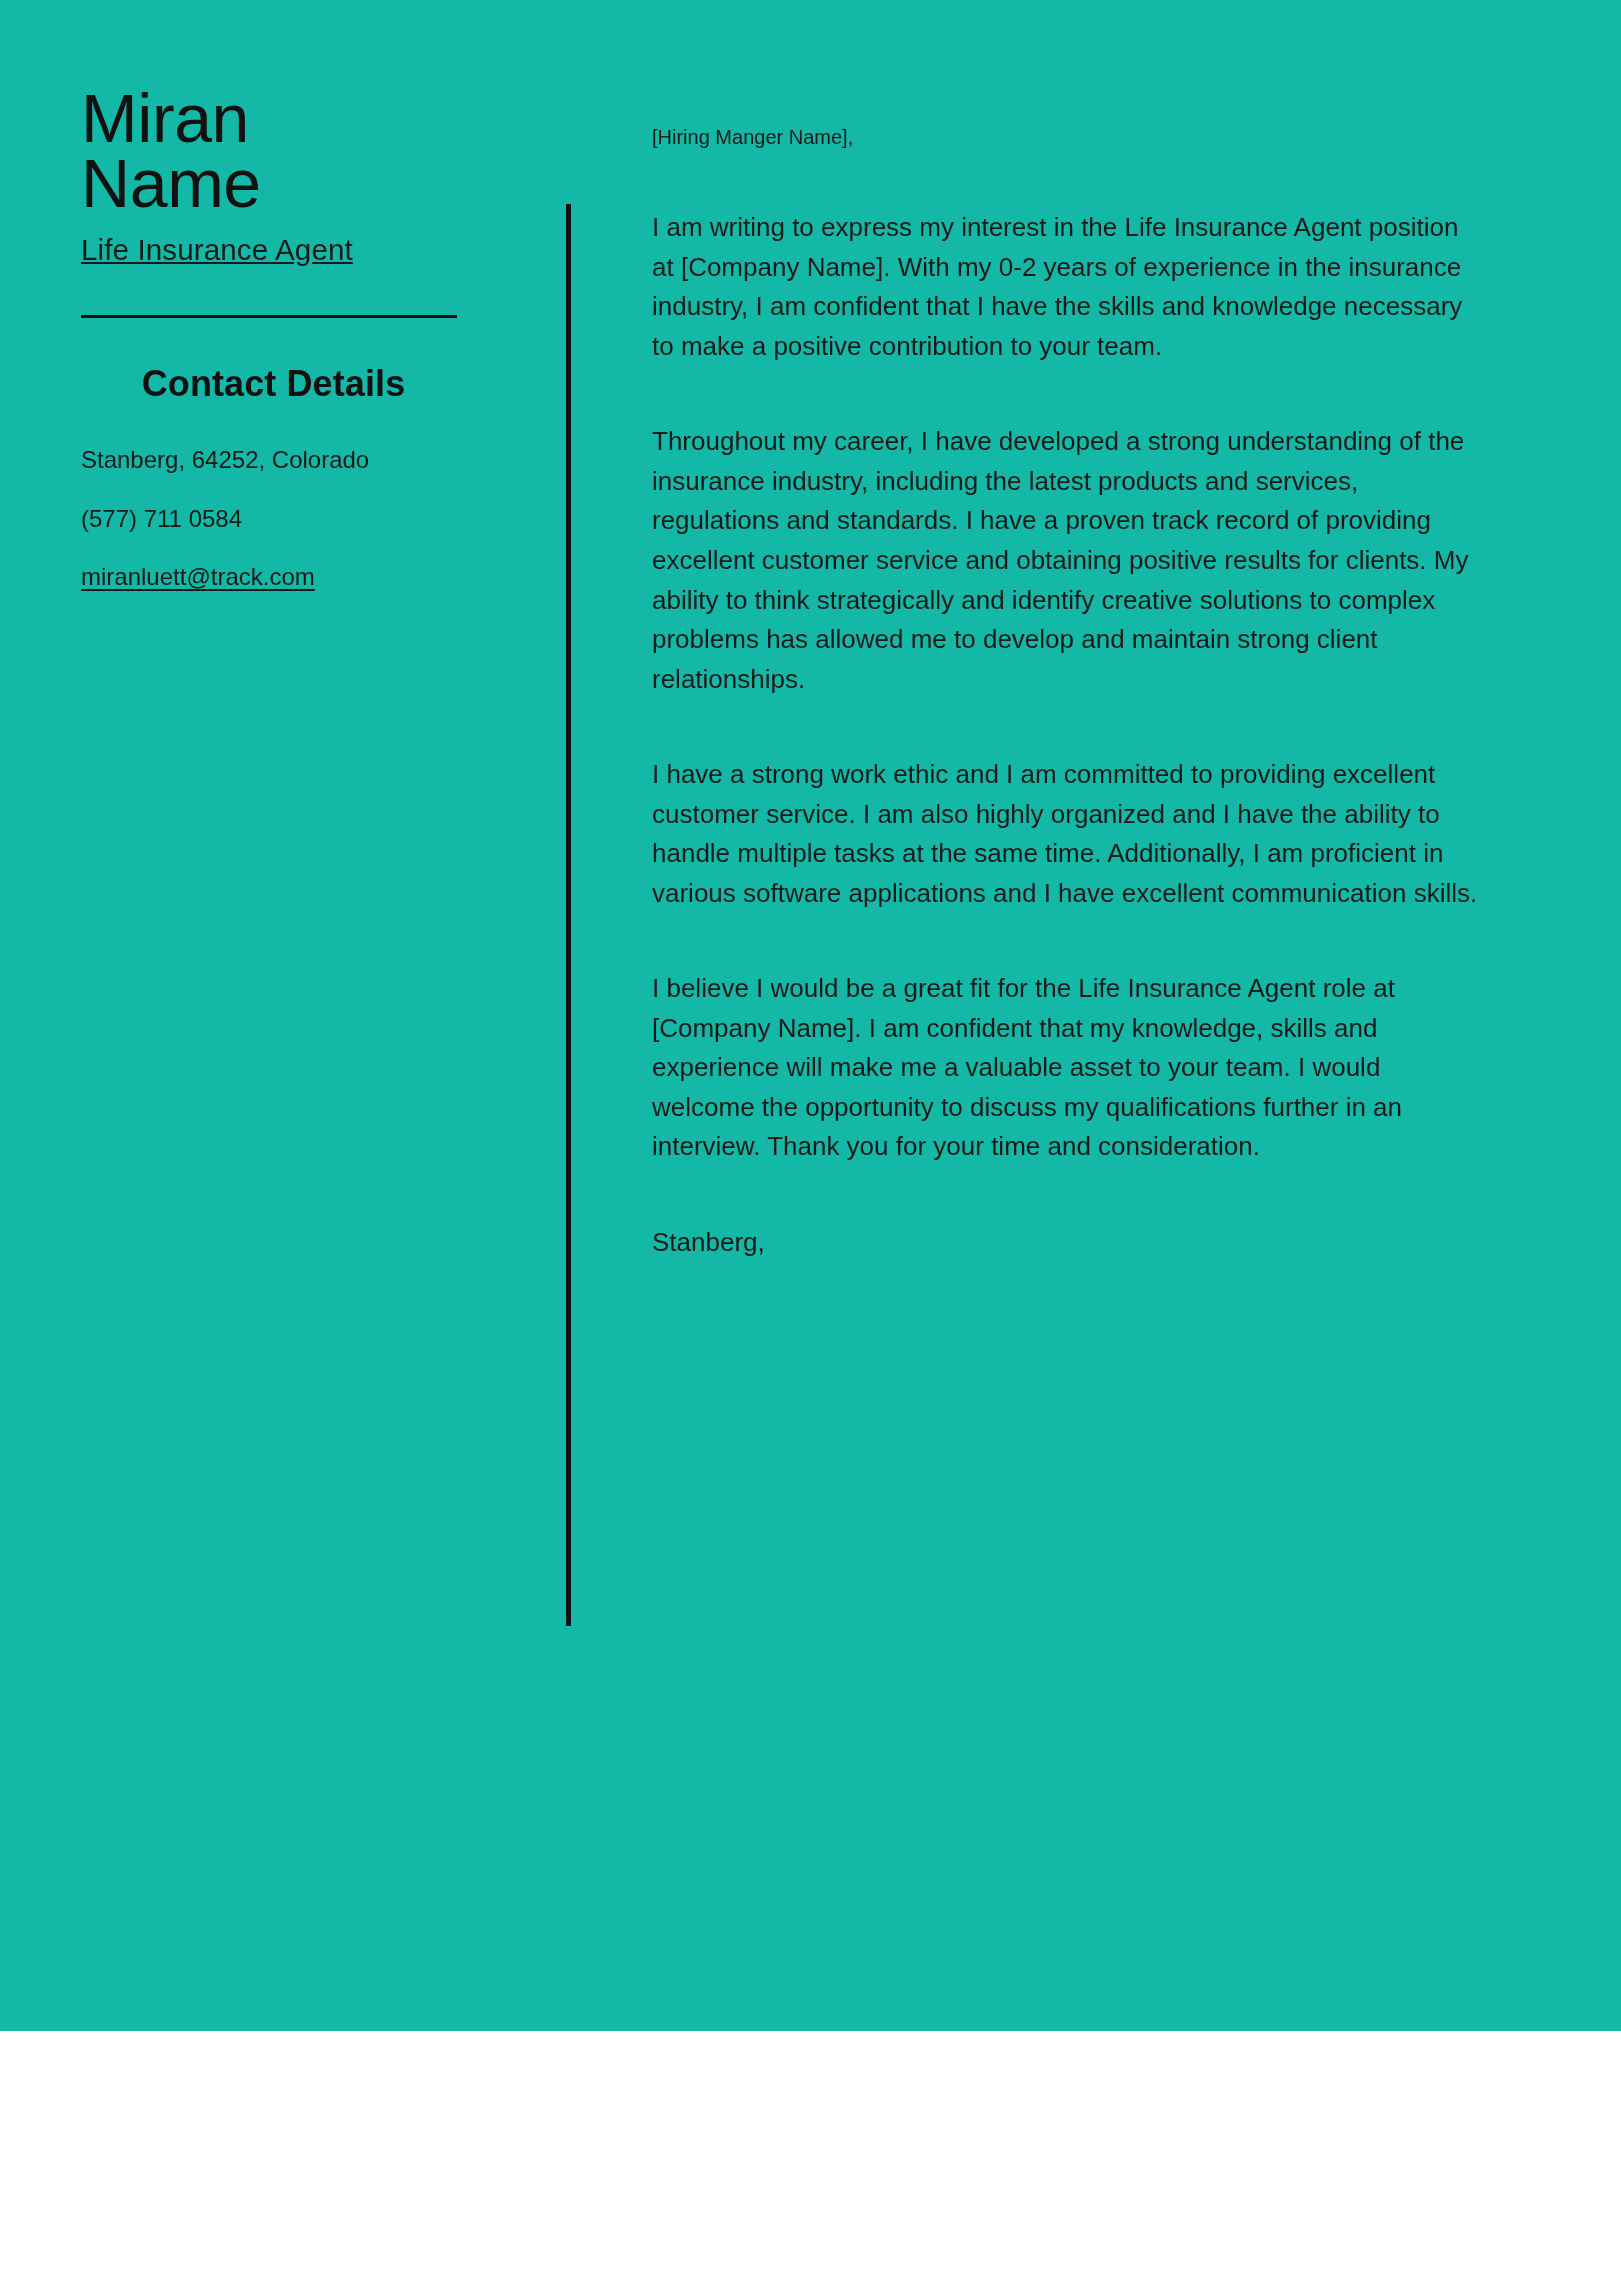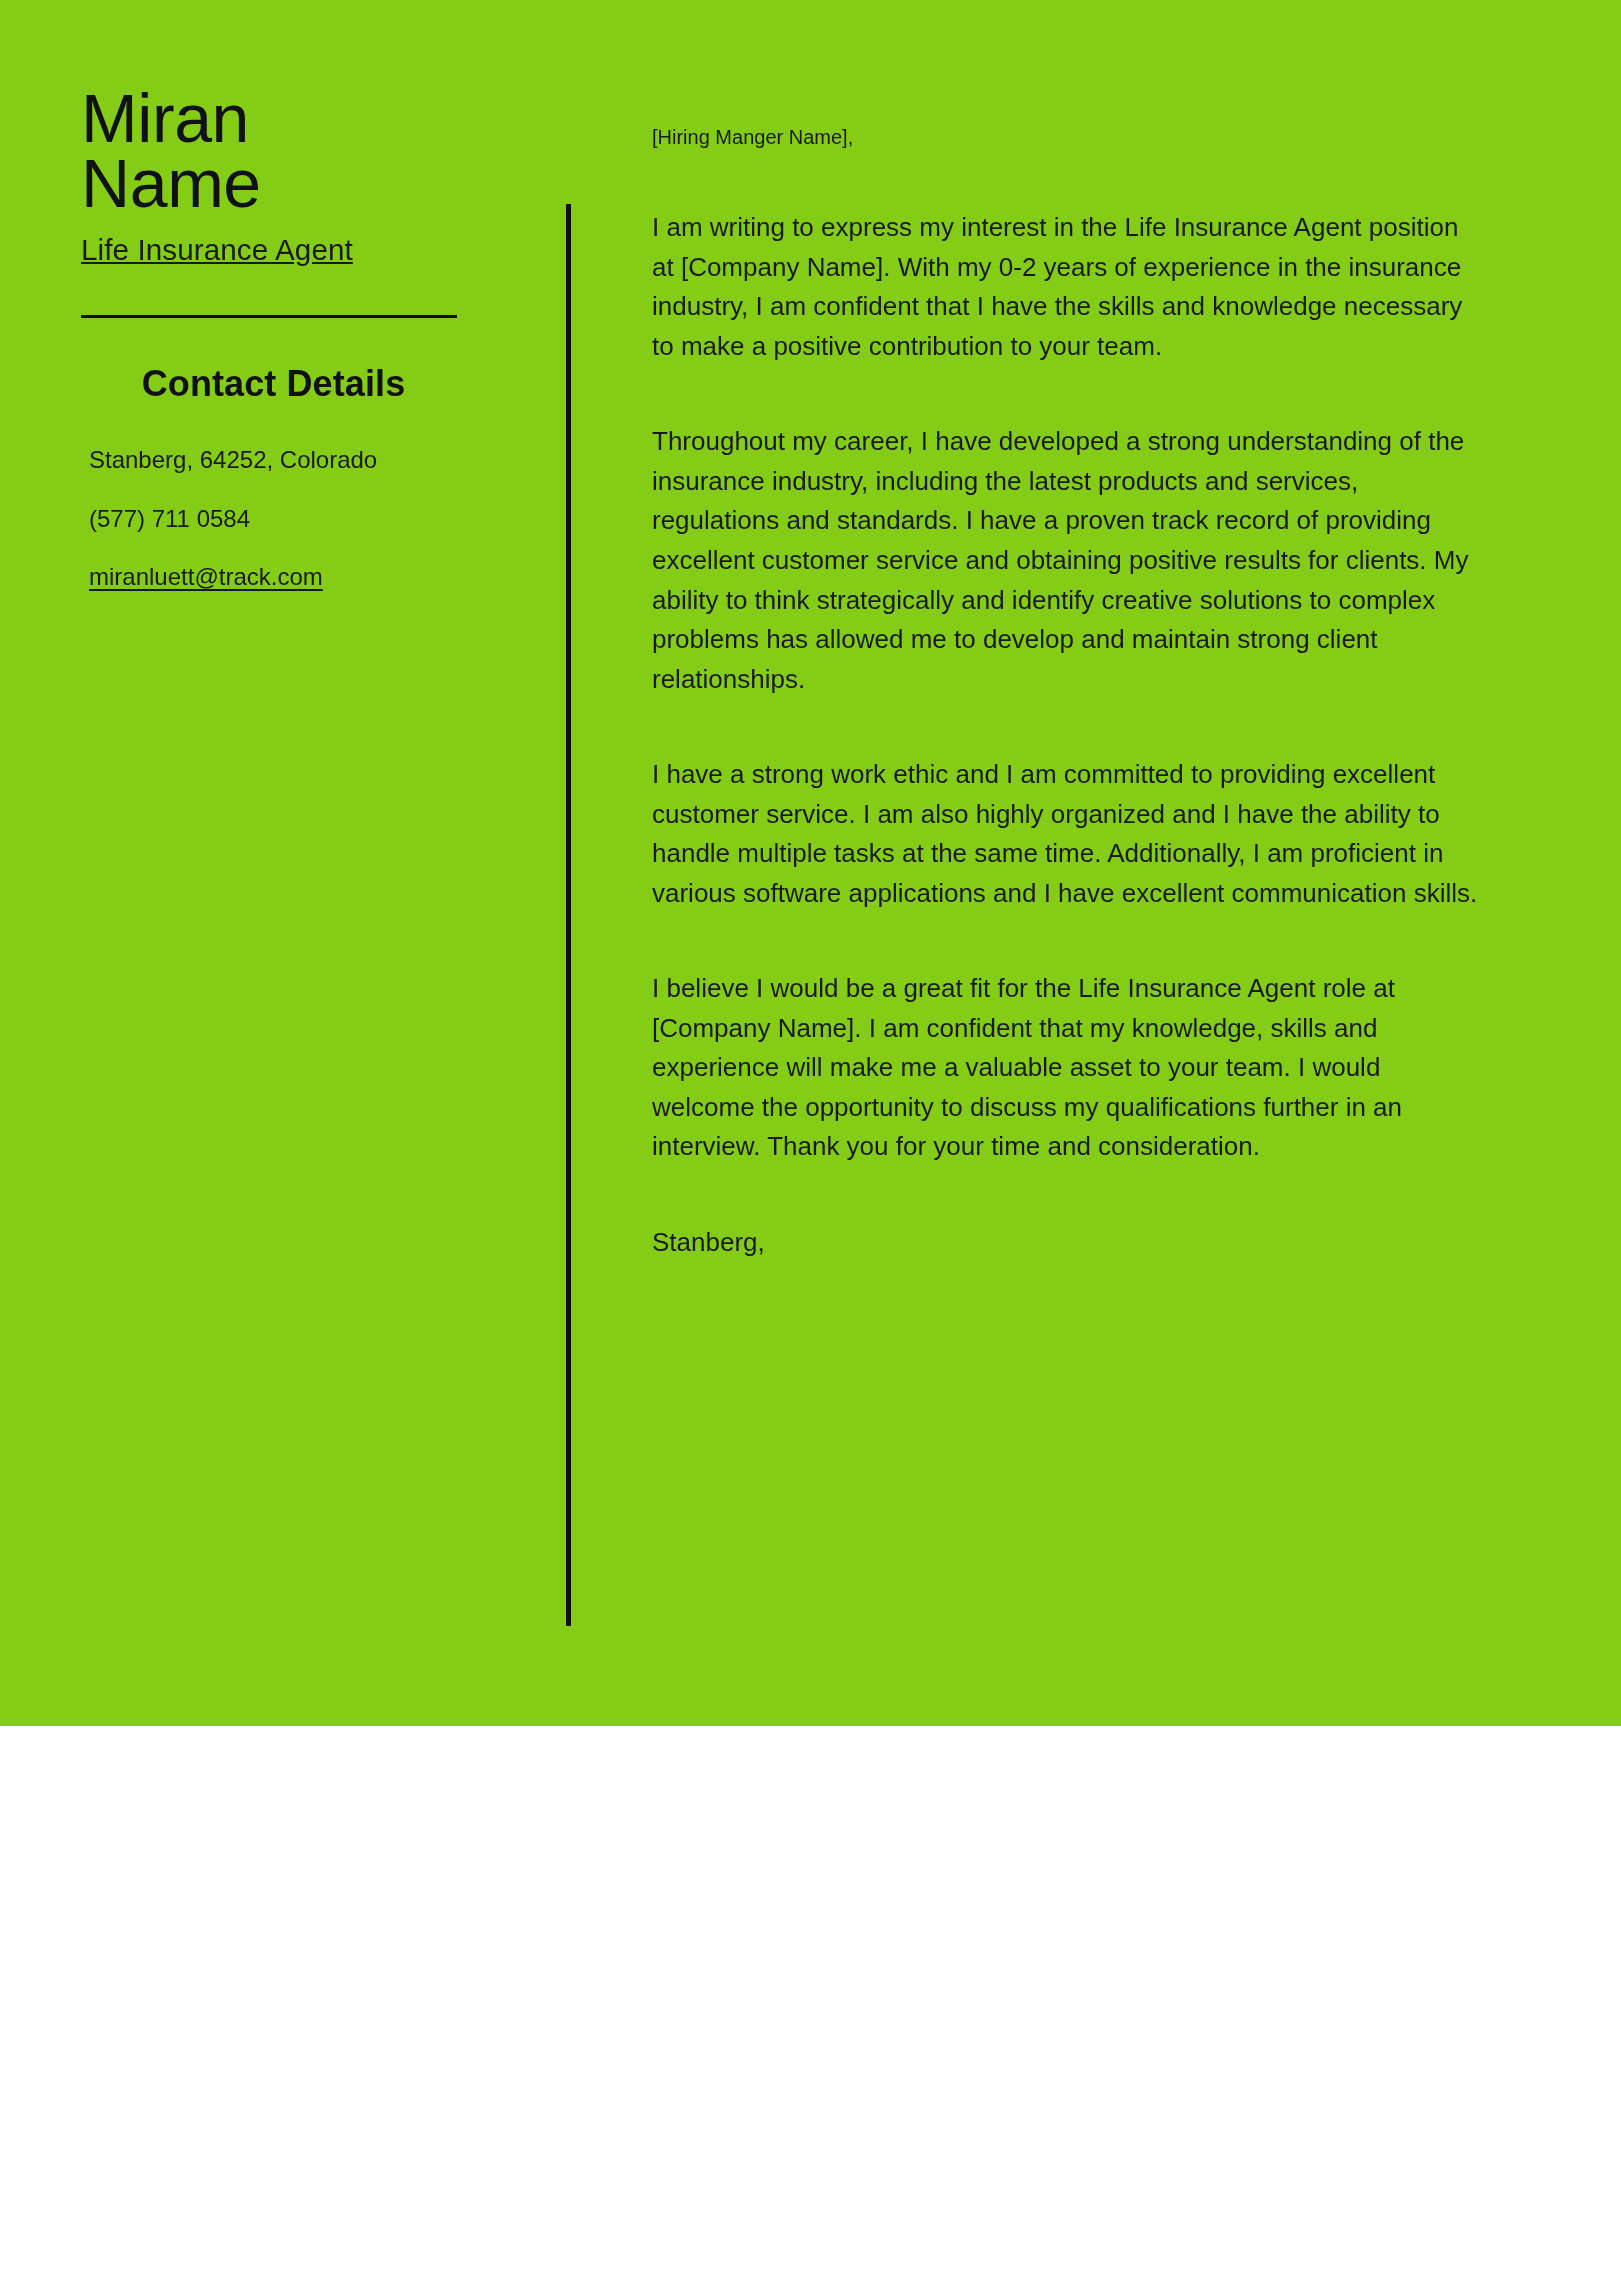--- a/index.html
+++ b/index.html
@@ -11,22 +11,22 @@
     width: 1621px;
     height: 2293px;
     font-family: "Liberation Sans", sans-serif;
     color: #1a1a1a;
     -webkit-font-smoothing: antialiased;
   }
 
   .page {
     position: relative;
     width: 1621px;
-    height: 1726px;
-    background: #84cc16;
+    height: 2031px;
+    background: #14b8a6;
     box-sizing: border-box;
   }
 
   
   .sidebar {
     position: absolute;
     left: 81px;
     top: 86px;
     width: 385px;
   }
@@ -64,21 +64,21 @@
     font-size: 36px;
     font-weight: 700;
     color: #111111;
     letter-spacing: 0.1px;
     margin-bottom: 39px;
     text-align: center;
   }
 
   .contact-list {
     list-style: none;
-    margin: 8px;
+    margin: 0;
     padding: 0;
   }
   .contact-item {
     font-size: 24px;
     font-weight: 400;
     color: #1a1a1a;
     line-height: 1.35;
     margin-bottom: 26px;
   }
   .contact-item.email {

